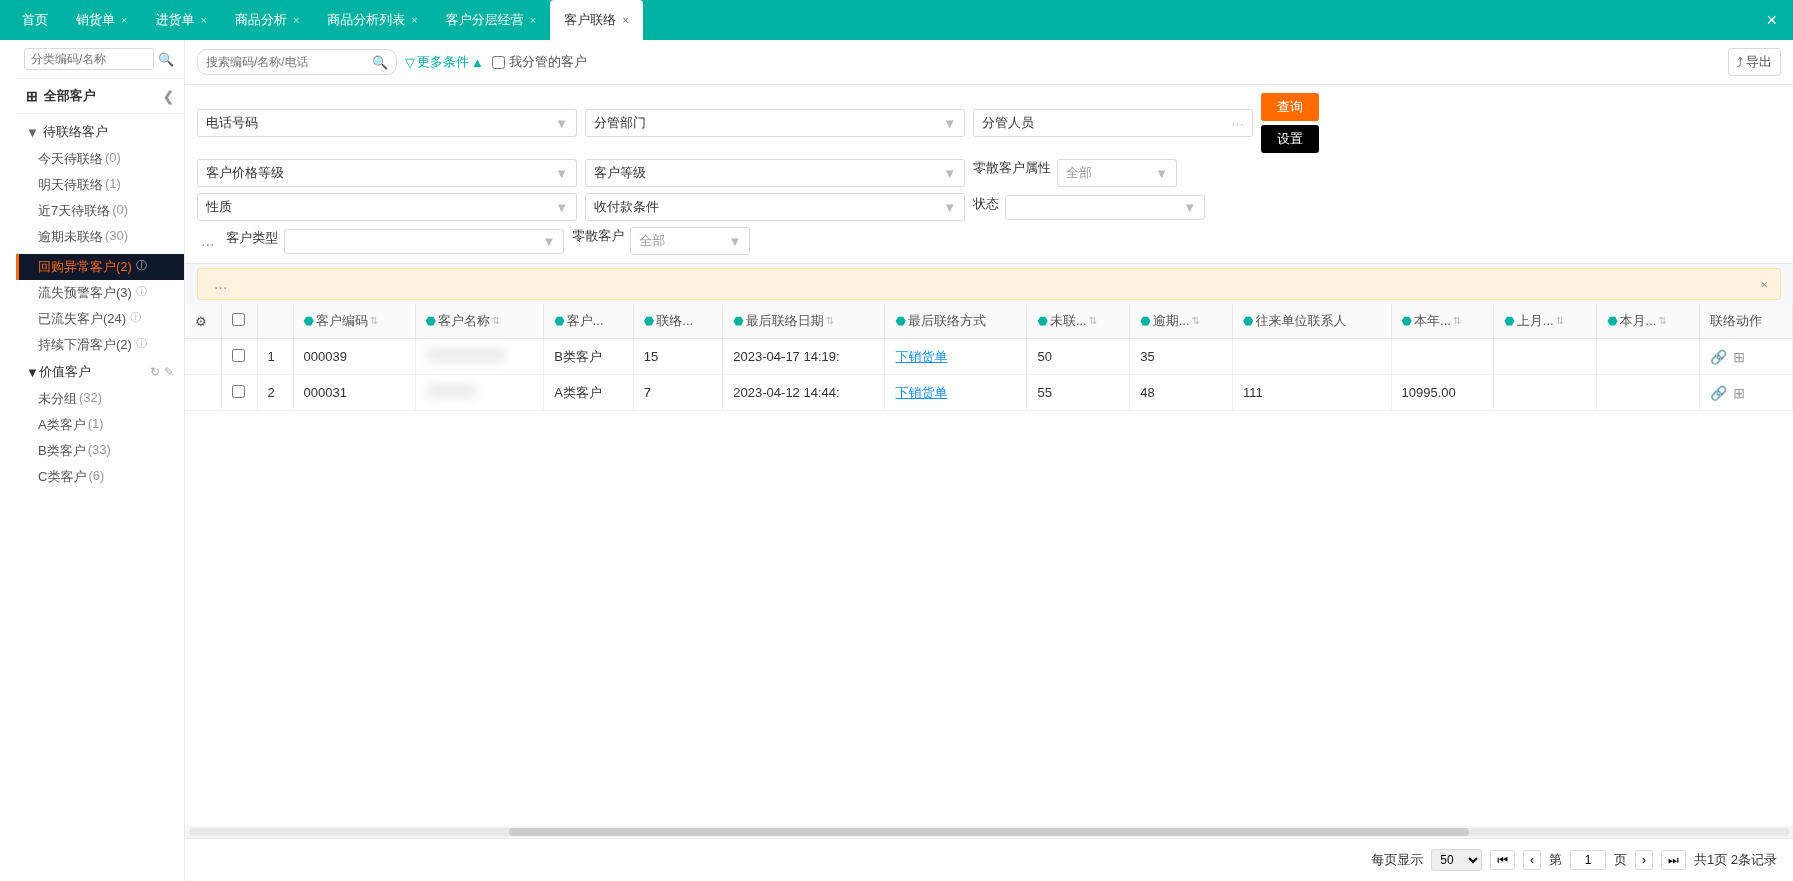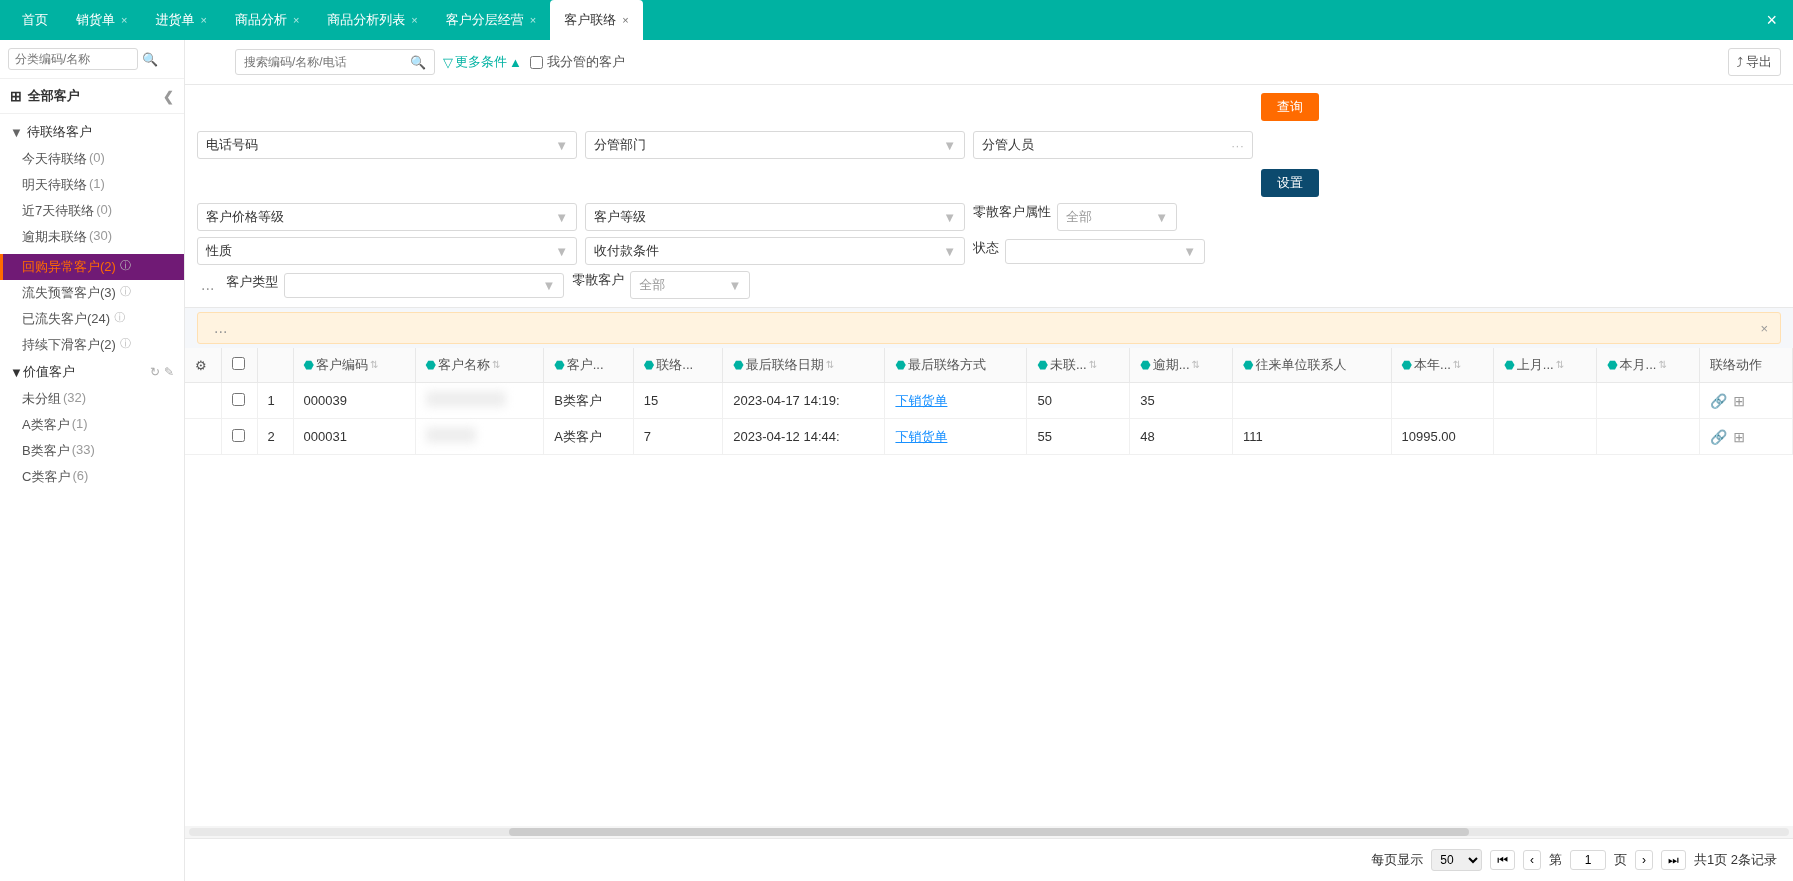--- a/index.html
+++ b/index.html
@@ -29,20 +29,21 @@
     
     .main-layout {
       display: flex; height: calc(881px - 40px);
     }
 
     
     .sidebar {
       width: 185px; background: #fff; border-right: 1px solid #e8e8e8;
       display: flex; flex-direction: column; overflow: hidden;
       flex-shrink: 0;
+      padding-left: 16px;
     }
     .sidebar-search {
       display: flex; align-items: center; padding: 8px;
       border-bottom: 1px solid #f0f0f0;
     }
     .sidebar-search input {
       border: 1px solid #d9d9d9; border-radius: 3px; padding: 3px 6px;
       font-size: 12px; width: 130px; outline: none;
     }
     .sidebar-search .search-icon { margin-left: 4px; color: #999; cursor: pointer; }
@@ -60,21 +61,21 @@
     .sidebar-group-header {
       display: flex; align-items: center; padding: 5px 10px;
       color: #333; font-size: 12px; cursor: pointer;
     }
     .sidebar-group-header .triangle { margin-right: 4px; color: #666; }
     .sidebar-item {
       padding: 4px 10px 4px 22px; color: #555; font-size: 12px;
       cursor: pointer; display: flex; align-items: flex-start;
     }
     .sidebar-item.active-item {
-      background: #701a75; color: #ff6b00;
+      background: #0f172a; color: #ff6b00;
       border-left: 3px solid #ff6b00;
       padding-left: 19px;
     }
     .sidebar-item .count { color: #999; margin-left: 2px; }
 
     .sidebar-group-header2 {
       display: flex; align-items: center; justify-content: space-between;
       padding: 5px 10px; color: #333; font-size: 12px; cursor: pointer;
     }
     .sidebar-group-header2 .left { display: flex; align-items: center; }
@@ -136,22 +137,22 @@
     .filter-item-mid { min-width: 280px; gap: 24px; }
     .filter-inline {
       display: flex; gap: 6px; font-size: 12px; color: #333;
     }
     .filter-dots { color: #999; font-size: 16px; cursor: pointer; padding: 0 4px; }
     .query-btn {
       background: #ff6b00; color: #fff; border: none; border-radius: 3px;
       padding: 5px 16px; cursor: pointer; font-size: 13px;
     }
     .settings-btn {
-      background: #0c4a6e; color: #fff; border: none; border-radius: 3px;
-      padding: 5px 16px; cursor: pointer; font-size: 13px; margin-top: 44px;
+      background: #000000; color: #fff; border: none; border-radius: 3px;
+      padding: 5px 16px; cursor: pointer; font-size: 13px;
     }
     .btn-group { display: flex; flex-direction: column; gap: 4px; }
 
     
     .tooltip-wrap {
       position: relative; display: flex; align-items: center;
       padding: 6px 12px;
       background: #fff3e0; border: 1px solid #ffe0b2;
       border-radius: 3px; font-size: 12px; color: #555;
       margin: 4px 12px;
@@ -345,21 +346,21 @@
     <div class="sidebar-item">
       <span>C类客户</span>
       <span class="count">(6)</span>
     </div>
   </div>
 
   <div class="content-area">
 
     <div class="toolbar">
       <div class="search-input-wrap">
-        <input type="text" style="border: 1px solid rgb(217, 217, 217); border-radius: 3px; padding: 5px 40px 5px 8px; font-size: 12px; width: 200px; outline: none; margin-left: 38px;" placeholder="搜索编码/名称/电话">
+        <input type="text" style="border: 1px solid rgb(217, 217, 217); border-radius: 10px; padding: 5px 40px 5px 8px; font-size: 12px; width: 200px; outline: none;" placeholder="搜索编码/名称/电话">
         <span class="s-icon">🔍</span>
       </div>
       <div class="more-conditions">
         <span>▽</span>
         <span>更多条件</span>
         <span>▲</span>
       </div>
       <div class="my-customers">
         <input type="checkbox" style="">
         <span>我分管的客户</span>

